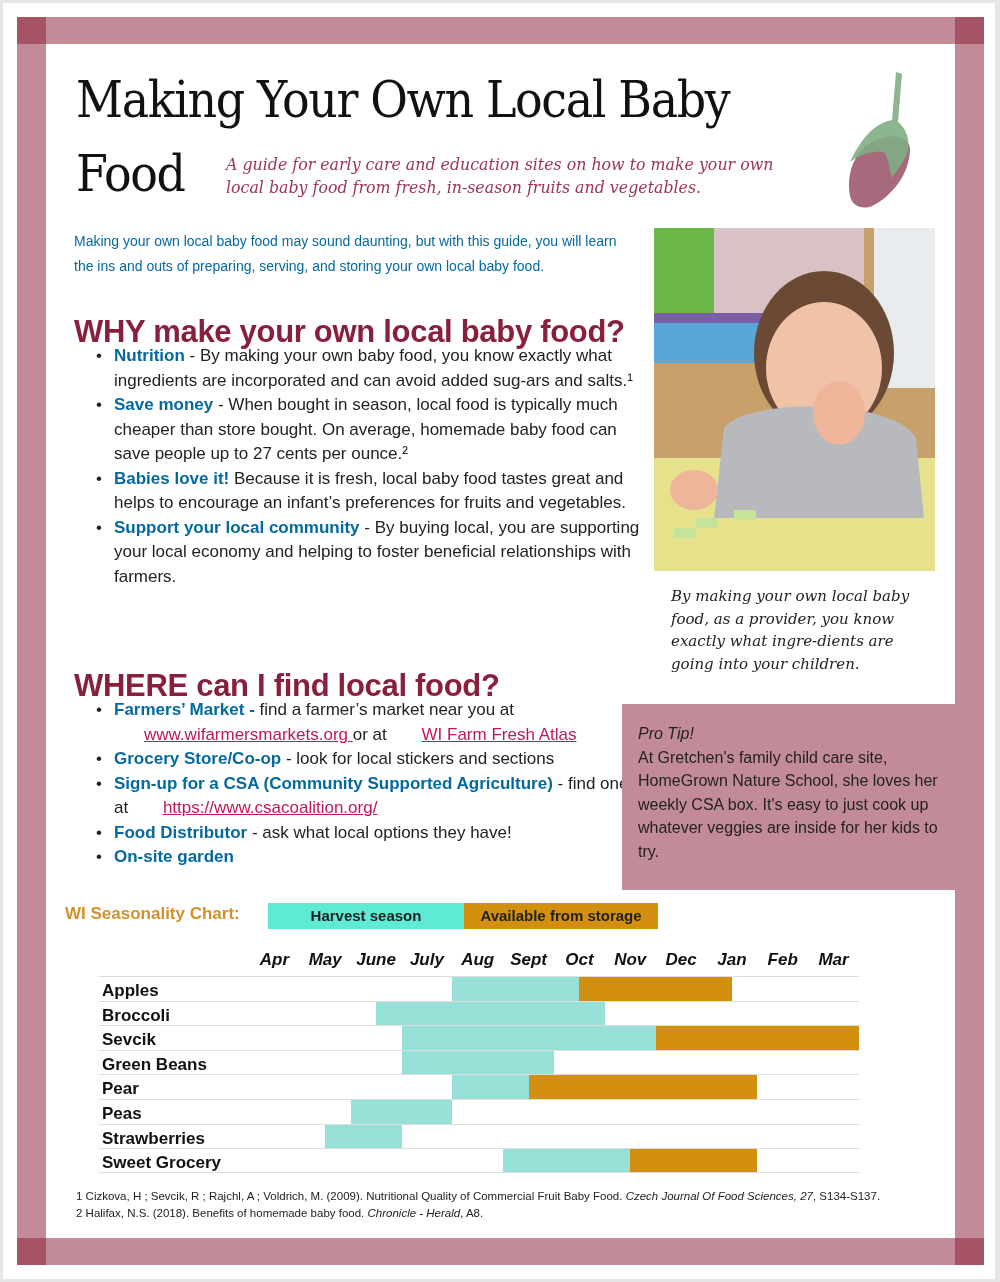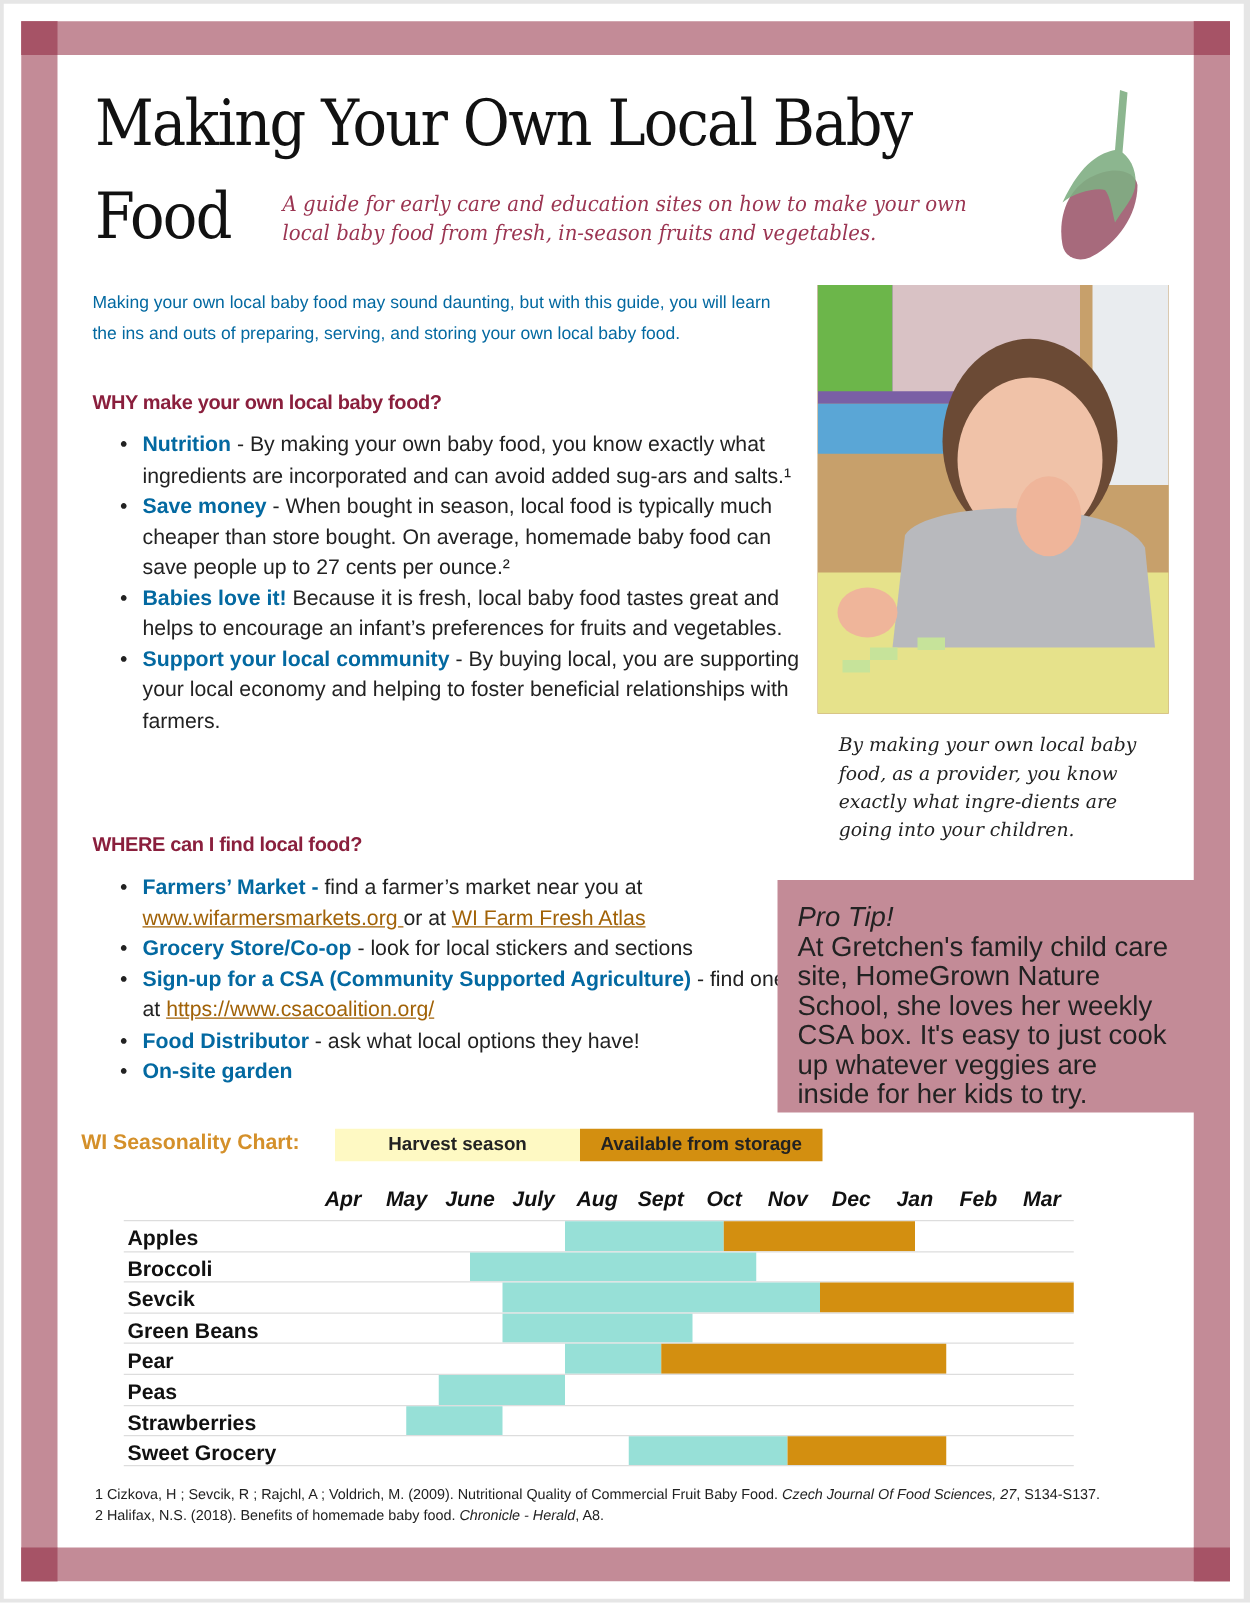--- a/index.html
+++ b/index.html
@@ -14,39 +14,39 @@
   .c-tl { left:17px; top:17px; } .c-tr { left:955px; top:17px; }
   .c-bl { left:17px; top:1238px; } .c-br { left:955px; top:1238px; }
 
   .title { position:absolute; left:76px; top:74px; font-family:"DejaVu Serif", serif; font-size:51px; color:#111; letter-spacing:-1.5px; transform:scaleX(0.9); transform-origin:left top; white-space:nowrap; line-height:1; }
   .title2 { position:absolute; left:76px; top:148px; font-family:"DejaVu Serif", serif; font-size:51px; color:#111; letter-spacing:-1.5px; transform:scaleX(0.9); transform-origin:left top; white-space:nowrap; line-height:1; }
   .subtitle { position:absolute; left:226px; top:153px; width:600px; font-family:"DejaVu Serif", serif; font-style:italic; font-size:17px; line-height:23px; color:#9b3552; transform:scaleX(0.93); transform-origin:left top; }
 
   .strawberry { position:absolute; left:840px; top:70px; width:80px; height:140px; }
 
   .intro { position:absolute; left:74px; top:229px; width:560px; font-size:14px; line-height:24.5px; color:#0369a1; }
-  h2 { margin:0; font-size:16px; font-weight:bold; color:#8a1f3d; font-family:"Liberation Sans", sans-serif; letter-spacing:-0.3px; }
+  h2 { margin:0; font-size:31px; font-weight:bold; color:#8a1f3d; font-family:"Liberation Sans", sans-serif; letter-spacing:-0.3px; }
   .why-h { position:absolute; left:74px; top:314px; }
   .where-h { position:absolute; left:74px; top:668px; }
   ul.bul { position:absolute; margin:0; padding:0; list-style:none; font-size:17px; line-height:24.5px; color:#222; }
   ul.bul li { position:relative; padding-left:40px; }
   ul.bul li::before { content:"•"; position:absolute; left:22px; top:0; }
   .why-list { left:74px; top:344px; width:566px; }
   .where-list { left:74px; top:698px; width:560px; }
   ul.bul b { color:#0369a1; }
-  a.lnk { color:#a16207; text-decoration:underline; }
+  a.lnk { color:#be185d; text-decoration:underline;margin-left:30px; }
 
   .photo { position:absolute; left:654px; top:228px; width:281px; height:343px; overflow:hidden; background:#c9a772; }
   .caption { position:absolute; left:671px; top:585px; width:250px; font-family:"DejaVu Serif", serif; font-style:italic; font-size:15px; line-height:22.5px; color:#222; }
 
-  .protip { position:absolute; left:622px; top:704px; width:334px; height:186px; background:#c38b97; box-sizing:border-box; padding:18px 16px 0 16px; color:#222; font-size:22px; line-height:23.5px; }
+  .protip { position:absolute; left:622px; top:704px; width:334px; height:186px; background:#c38b97; box-sizing:border-box; padding:18px 16px 0 16px; color:#222; font-size:16px; line-height:23.5px; }
   .protip-title { font-style:italic; }
 
   .chart-title { position:absolute; left:65px; top:904px; font-size:17px; font-weight:bold; color:#d4902a; }
-  .legend-harvest { position:absolute; left:268px; top:903px; width:196px; height:26px; background:#fef9c3; font-size:15px; font-weight:bold; color:#222; text-align:center; line-height:26px; }
+  .legend-harvest { position:absolute; left:268px; top:903px; width:196px; height:26px; background:#5eead4; font-size:15px; font-weight:bold; color:#222; text-align:center; line-height:26px; }
   .legend-storage { position:absolute; left:464px; top:903px; width:194px; height:26px; background:#d38f10; font-size:15px; font-weight:bold; color:#222; text-align:center; line-height:26px; }
 
   .months { position:absolute; left:249px; top:950px; width:610px; height:24px; display:flex; }
   .month { width:50.83px; text-align:center; font-size:17px; font-weight:bold; font-style:italic; color:#111; }
   .chart-body { position:absolute; left:99px; top:976px; width:760px; }
   .chart-row { position:relative; height:24.6px; border-top:1.5px solid #dddddd; box-sizing:border-box; }
   .chart-row:last-child { border-bottom:1.5px solid #dddddd; }
   .row-label { position:absolute; left:3px; top:3px; font-size:17px; font-weight:bold; color:#111; line-height:22px; }
   .bar { position:absolute; top:0; height:100%; }
   .bar.harvest { background:#97e0d7; }

